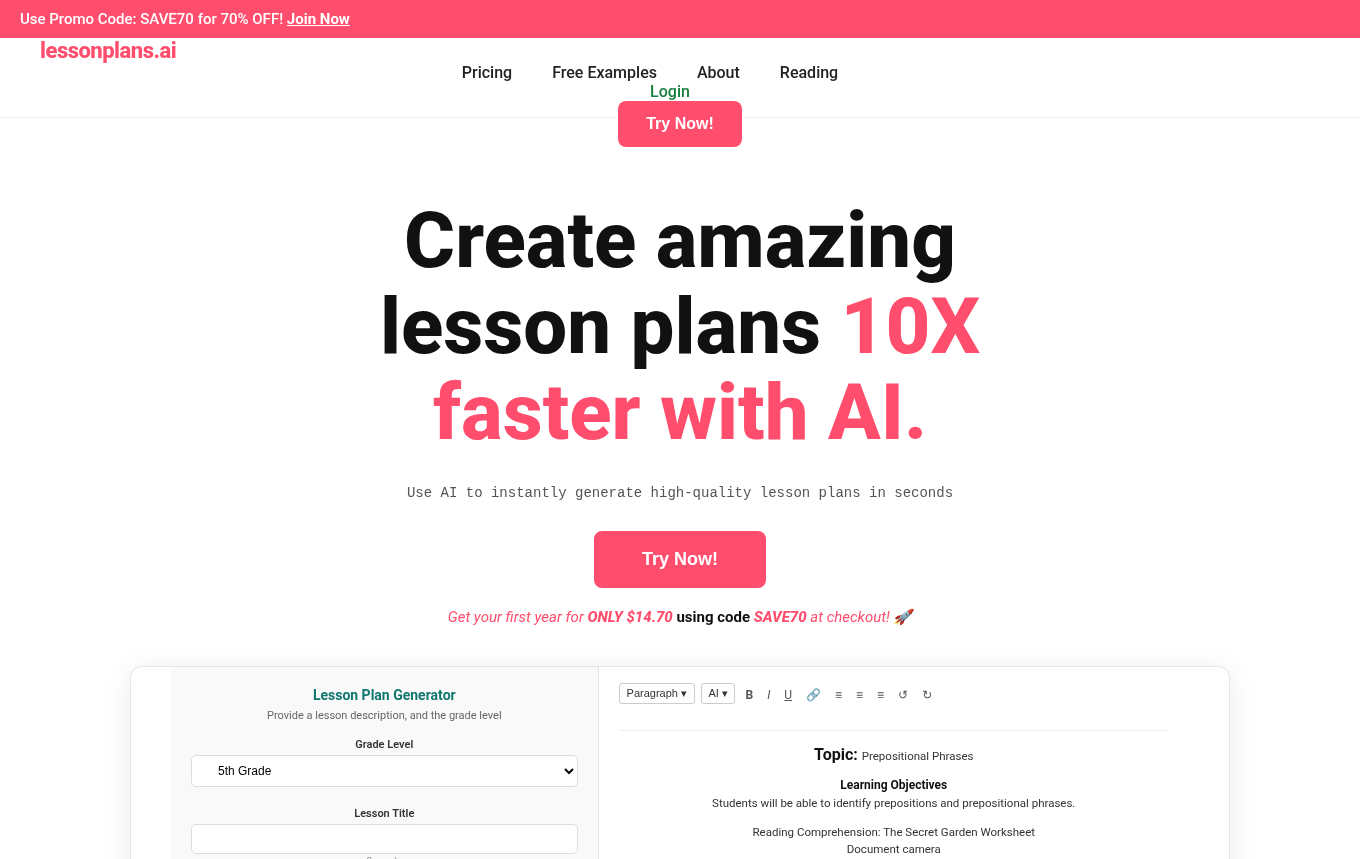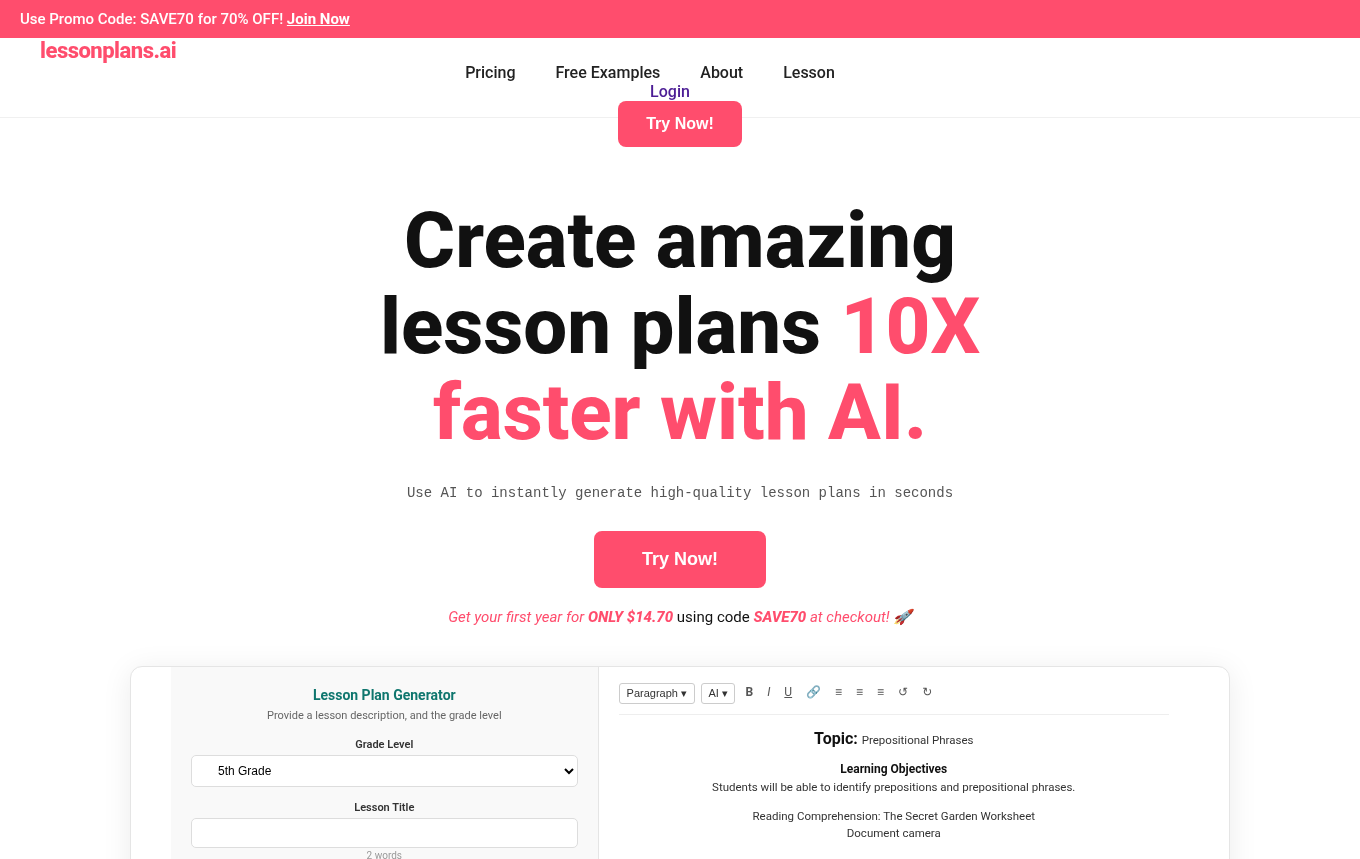--- a/index.html
+++ b/index.html
@@ -48,21 +48,21 @@
       margin-right: 60px;
     }
     .nav-links a {
       text-decoration: none;
       color: #222;
       font-size: 16px;
       font-weight: 500;
     }
     .nav-login {
       text-decoration: none;
-      color: #4c1d95;
+      color: #15803d;
       font-size: 16px;
       font-weight: 500;
       margin-right: 20px;
     }
     .btn-try-now-nav {
       background: #ff4d6d;
       color: #fff;
       border: none;
       padding: 14px 28px;
       border-radius: 8px;
@@ -110,21 +110,21 @@
       font-size: 15px;
       color: #ff4d6d;
       font-style: italic;
     }
     .promo-text strong {
       font-weight: 800;
     }
     .promo-text .black-bold {
       color: #111;
       font-style: normal;
-      font-weight: 400;
+      font-weight: 700;
     }
 
     
     .app-preview {
       margin: 40px auto 0;
       max-width: 1100px;
       padding: 0 40px;
       display: flex;
       border: 1px solid #e5e5e5;
       border-radius: 12px;
@@ -143,21 +143,21 @@
       font-weight: 700;
       color: #0f766e;
       margin-bottom: 6px;
     }
     .preview-left p.desc {
       font-size: 11px;
       color: #666;
       margin-bottom: 16px;
     }
     .form-field {
-      margin-bottom: 14px;
+      margin-bottom: 20px;
     }
     .form-field label {
       display: block;
       font-size: 11px;
       font-weight: 600;
       color: #333;
       margin-bottom: 4px;
     }
     .form-field select, .form-field input {
       width: 100%;
@@ -171,23 +171,23 @@
       font-size: 10px;
       color: #999;
       margin-top: 2px;
     }
     .preview-right {
       width: 58%;
       padding: 16px 20px;
     }
     .toolbar {
       display: flex;
-      align-items: flex-start;
+      align-items: flex-end;
       gap: 6px;
-      padding-bottom: 10px;
+      padding-bottom: 26px;
       border-bottom: 1px solid #eee;
       margin-bottom: 14px;
       flex-wrap: wrap;
     }
     .toolbar-btn {
       font-size: 11px;
       padding: 3px 7px;
       border: 1px solid #ccc;
       border-radius: 3px;
       background: #fff;
@@ -229,21 +229,21 @@
 </div>
 
 <nav class="navbar">
   <a href="#" class="logo">
     <span>lessonplans</span><span class="accent" style="color:#ff4d6d;">.ai</span>
   </a>
   <ul class="nav-links">
     <li><a href="#">Pricing</a></li>
     <li><a href="#">Free Examples</a></li>
     <li><a href="#">About</a></li>
-    <li><a href="#">Lesson</a></li>
+    <li><a href="#">Reading</a></li>
   </ul>
   <a href="#" class="nav-login">Login</a>
   <button class="btn-try-now-nav">Try Now!</button>
 </nav>
 
 <section class="hero">
   <h1 class="hero-title">
     <span>Create amazing</span><br>
     <span>lesson plans </span><span class="accent">10X</span><br>
     <span class="accent">faster with AI.</span>

